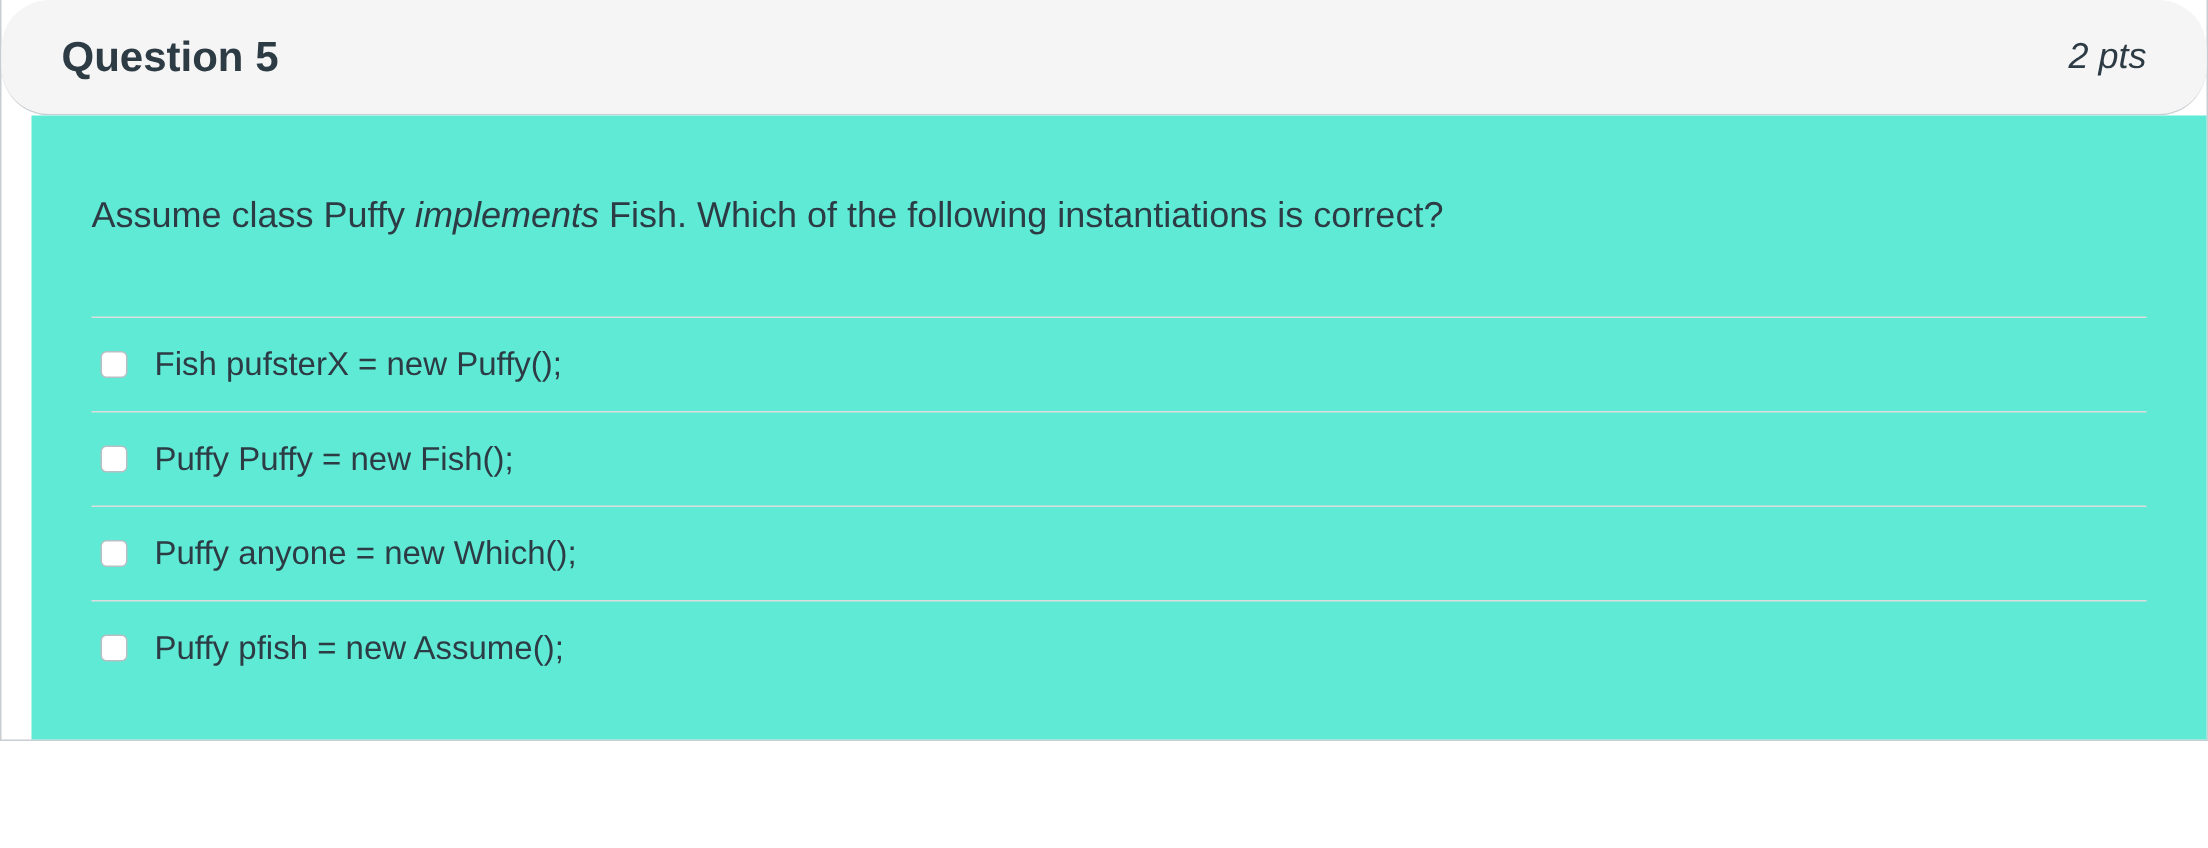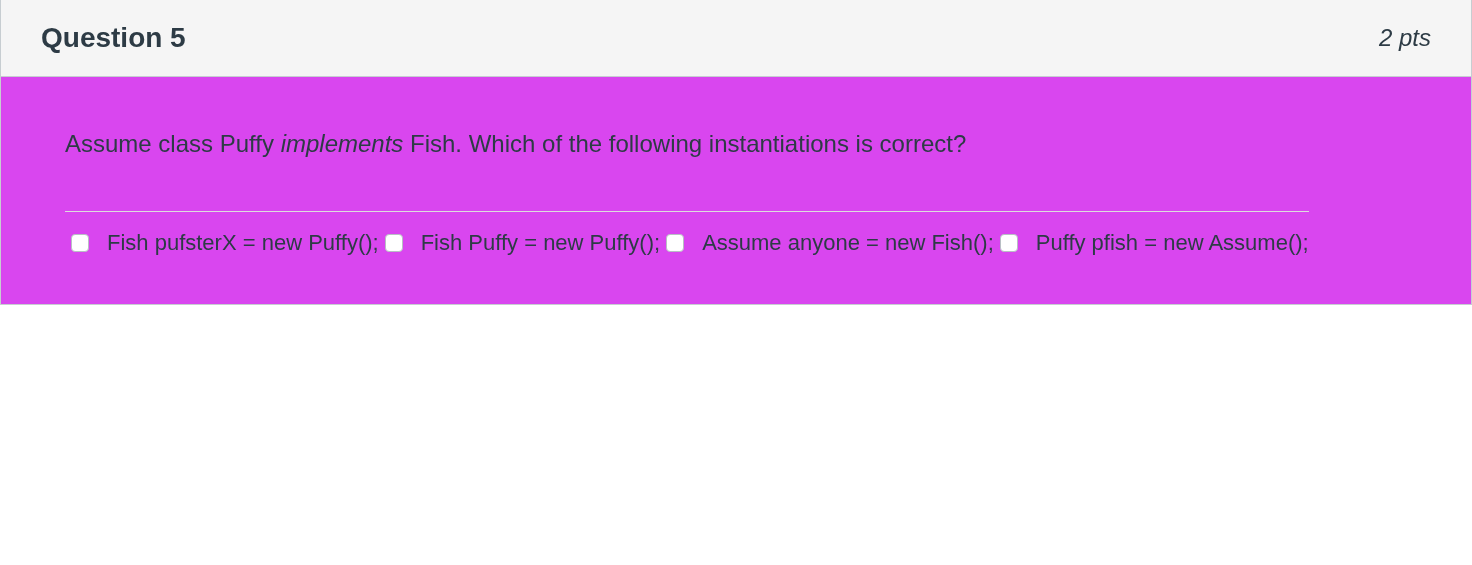--- a/index.html
+++ b/index.html
@@ -18,48 +18,50 @@
       border-right: 1px solid #c7cdd1;
       border-bottom: 1px solid #c7cdd1;
     }
     .question-header {
       display: flex;
       justify-content: space-between;
       align-items: center;
       padding: 22px 40px;
       background: #f5f5f5;
       border-bottom: 1px solid #c7cdd1;
+      border-radius: 32px;
     }
     .question-title {
       font-size: 28px;
       font-weight: 700;
       color: #2d3b45;
     }
     .question-points {
       font-size: 24px;
       color: #2d3b45;
       font-weight: 400;
       font-style: italic;
     }
     .question-body {
-      padding: 50px 40px 30px 64px;
-      background: #d946ef;
+      padding: 50px 40px 30px 40px;
+      background: #5eead4;
+      margin-left: 20px;
     }
     .question-text {
       font-size: 24px;
       color: #2d3b45;
       line-height: 1.4;
       margin-bottom: 50px;
     }
     .question-text .italic {
       font-style: italic;
     }
     .answers {
       display: flex;
-      align-items: flex-end;
+      flex-direction: column;
     }
     .answer-row {
       display: flex;
       align-items: center;
       padding: 18px 0;
       border-top: 1px solid #ddd;
       gap: 18px;
     }
     .answer-row:first-child {
       border-top: 1px solid #ddd;
@@ -91,25 +93,25 @@
     <div class="question-text">
       <span>Assume class Puffy </span><span class="italic">implements</span><span> Fish. Which of the following instantiations is correct?</span>
     </div>
     <div class="answers">
       <div class="answer-row">
         <div class="checkbox"></div>
         <div class="answer-label">Fish pufsterX = new Puffy();</div>
       </div>
       <div class="answer-row">
         <div class="checkbox"></div>
-        <div class="answer-label">Fish Puffy = new Puffy();</div>
+        <div class="answer-label">Puffy Puffy = new Fish();</div>
       </div>
       <div class="answer-row">
         <div class="checkbox"></div>
-        <div class="answer-label">Assume anyone = new Fish();</div>
+        <div class="answer-label">Puffy anyone = new Which();</div>
       </div>
       <div class="answer-row">
         <div class="checkbox"></div>
         <div class="answer-label">Puffy pfish = new Assume();</div>
       </div>
     </div>
   </div>
 </div>
 
 </body></html>

